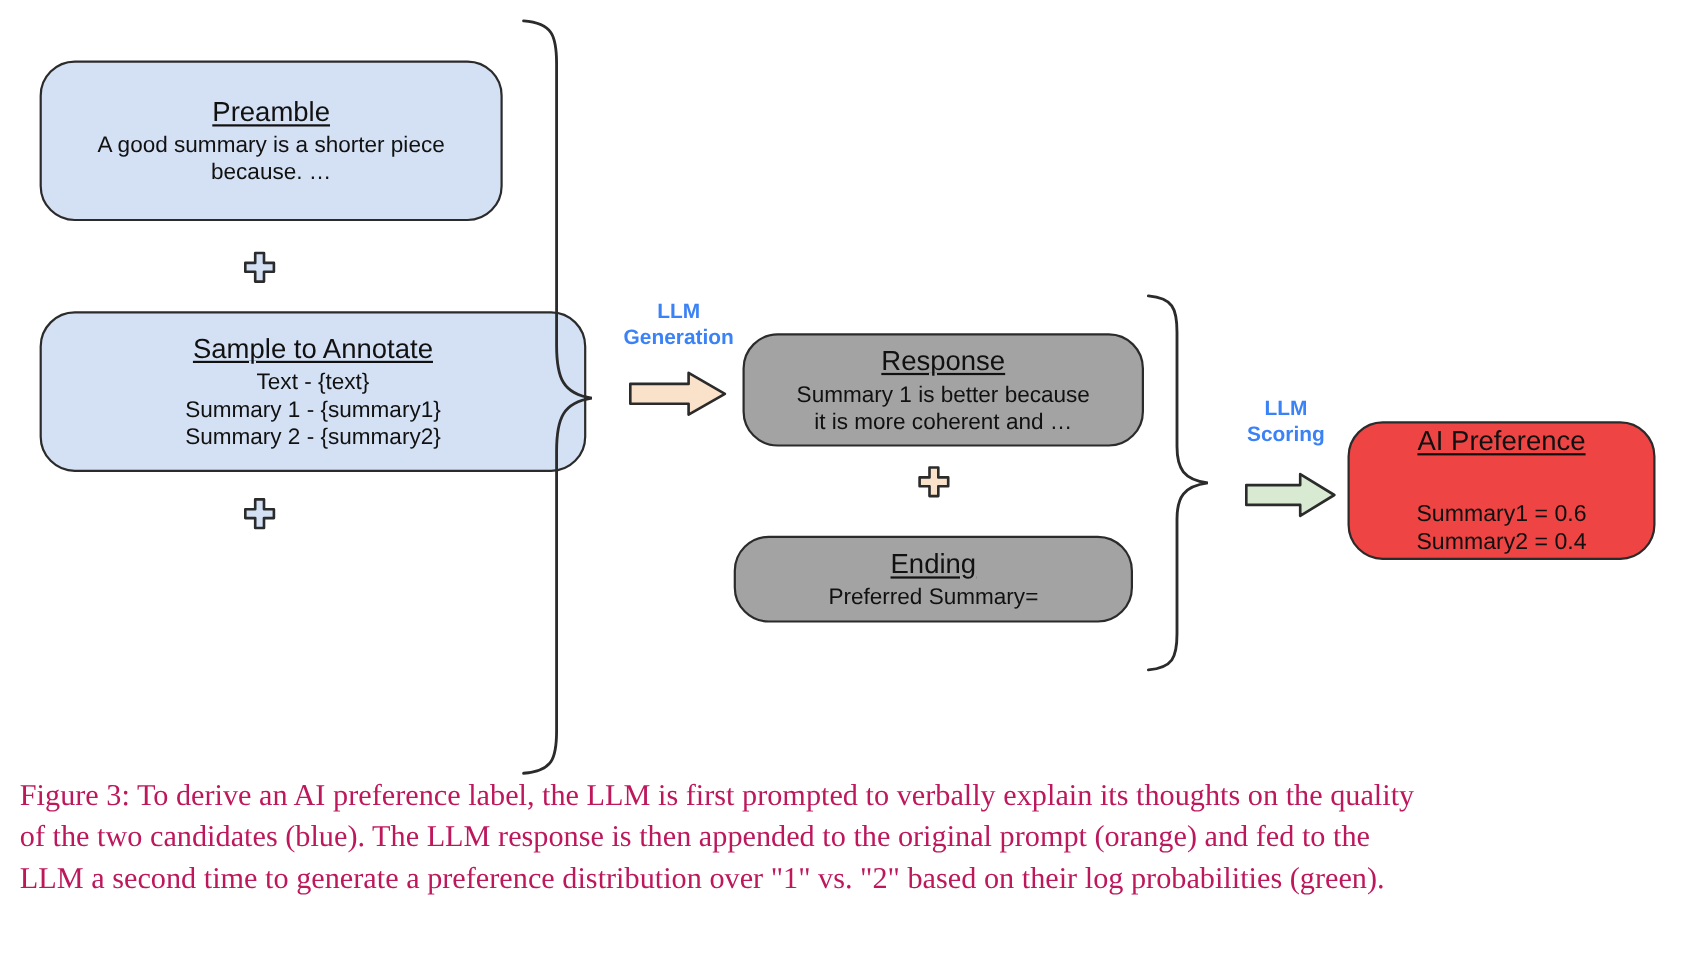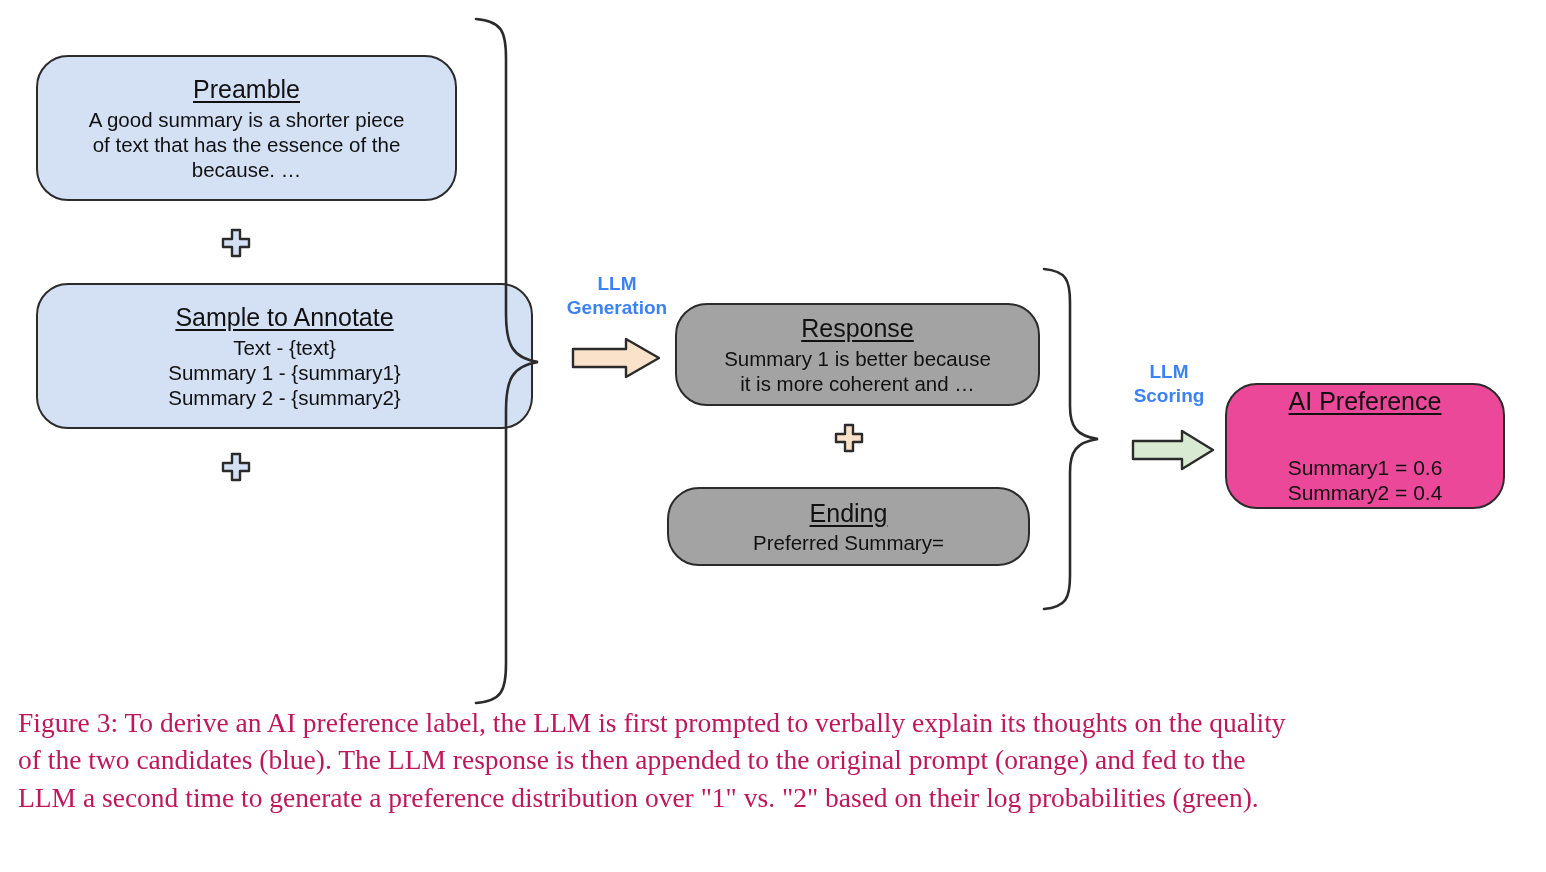--- a/index.html
+++ b/index.html
@@ -47,21 +47,21 @@
     white-space: nowrap;
   }
   .node .body {
     font-size: 20.5px;
     font-weight: 400;
   }
   .node .body .ln { display: block; }
 
   .blue   { background: #d4e1f5; }
   .orange { background: #a3a3a3; }
-  .green  { background: #ec4899; }
+  .green  { background: #ef4444; }
 
   
   #box-preamble { left: 36px;  top: 55px;  width: 421px; height: 146px; }
   #box-sample   { left: 36px;  top: 283px; width: 497px; height: 146px; }
   #box-cot      { left: 36px;  top: 503px; width: 421px; height: 153px; }
 
   #box-response { left: 675px; top: 303px; width: 365px; height: 103px; }
   #box-ending   { left: 667px; top: 487px; width: 363px; height:  79px; }
 
   #box-preference { left: 1225px; top: 383px; width: 280px; height: 126px; }
@@ -124,21 +124,20 @@
 </style>
 </head>
 <body>
 
 <div id="diagram">
 
   <div class="node blue" id="box-preamble">
     <div class="title">Preamble</div>
     <div class="body">
       <span class="ln">A good summary is a shorter piece</span>
-      <span class="ln">of text that has the essence of the</span>
       <span class="ln">because. …</span>
     </div>
   </div>
 
   <div class="plus-icon" id="plus-1">
     <svg viewBox="0 0 30 30" width="30" height="30">
       <path d="M11 2 H19 V11 H28 V19 H19 V28 H11 V19 H2 V11 H11 Z" fill="#d4e1f5" stroke="#2b2b2b" stroke-width="2.4" stroke-linejoin="round"></path>
     </svg>
   </div>
 

